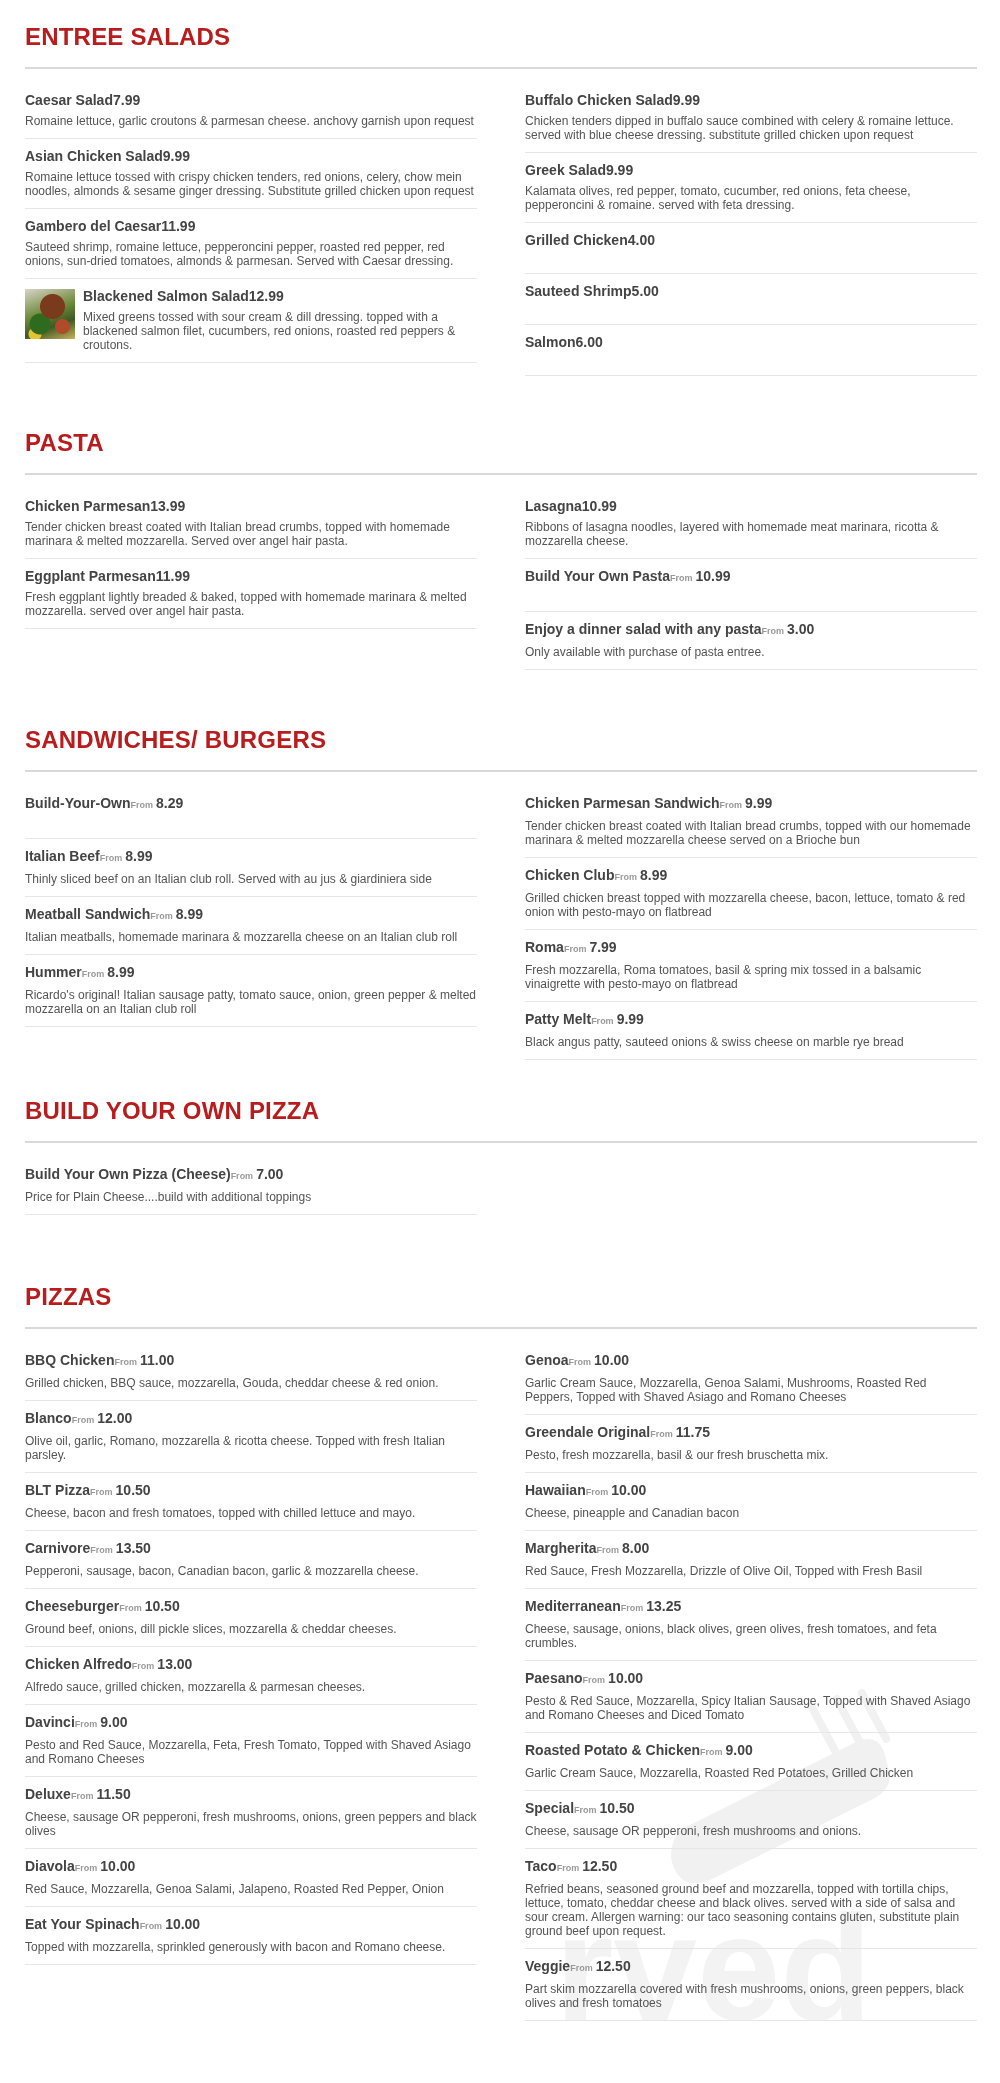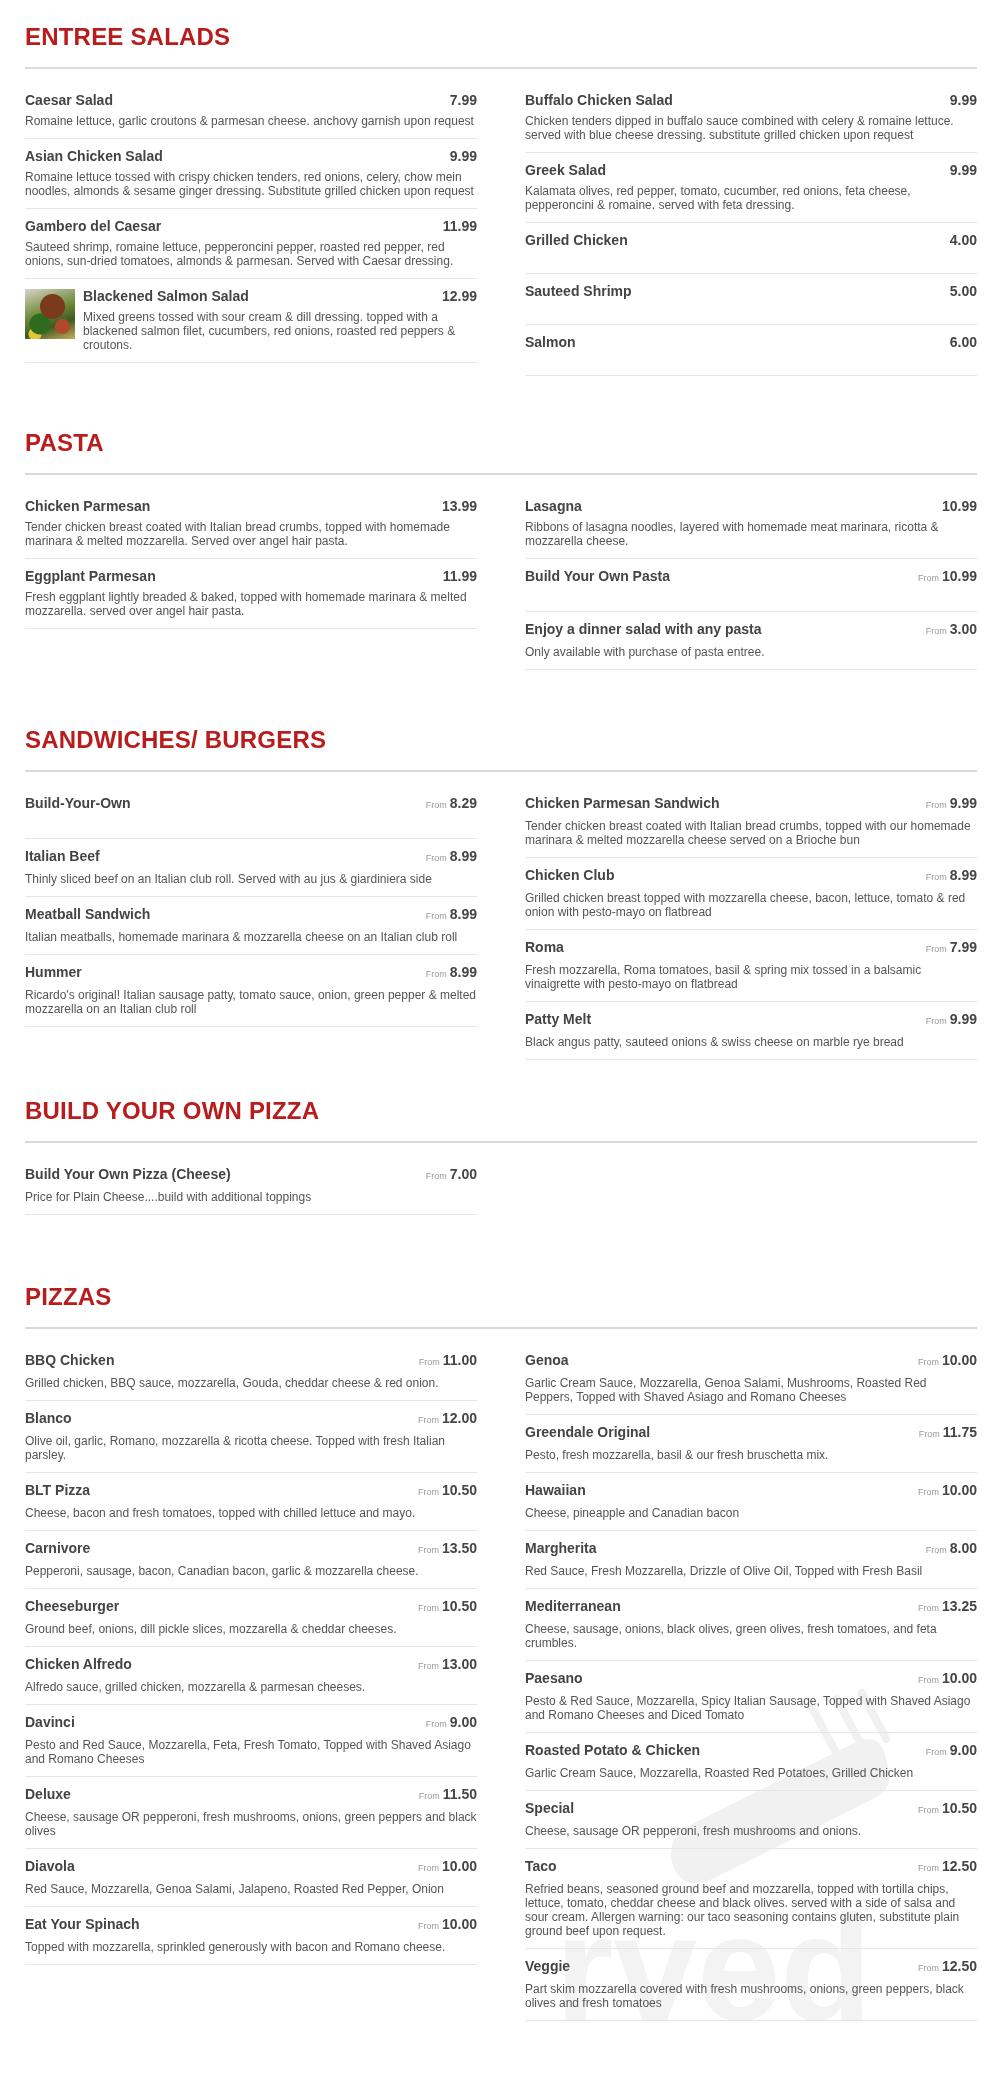--- a/index.html
+++ b/index.html
@@ -24,24 +24,24 @@
   .thumb {
     width: 50px; height: 50px; margin-right: 8px; flex: none; margin-top: 2px;
     background:
       radial-gradient(circle at 55% 35%, #7a3a1c 0 12px, transparent 13px),
       radial-gradient(circle at 30% 70%, #2f6b1f 0 10px, transparent 11px),
       radial-gradient(circle at 75% 75%, #b14a2a 0 7px, transparent 8px),
       radial-gradient(circle at 20% 90%, #e5c433 0 6px, transparent 7px),
       linear-gradient(160deg, #d9d4c8 0%, #6e8a3a 45%, #3d5a22 70%, #c9b15a 100%);
   }
   .body { flex: 1; }
-  .row { display: flex; justify-content: space-between; align-items: baseline; }
+  .row { display: flex; align-items: baseline; }
   .name { font-size: 14px; font-weight: bold; color: #444444; line-height: 18px; }
   .price { font-size: 14px; font-weight: bold; color: #444444; line-height: 18px; white-space: nowrap; }
-  .from { font-size: 9px; font-weight: normal; color: #999999; margin-right: 3px; }
+  .from { font-size: 9px; font-weight: bold; color: #999999; margin-right: 3px; }
   .desc { font-size: 12px; color: #555555; line-height: 14px; margin-top: 5px; }
   .item.short { padding-bottom: 24px; }
 </style>
 </head>
 <body>
 
 <svg class="watermark" viewBox="0 0 420 360">
   <g fill="#f1f1f1">
     <path d="M120 150 L300 60 Q320 55 325 75 L330 95 Q330 110 315 118 L150 200 Q125 210 115 190 Q105 170 120 150 Z"></path>
     <rect x="260" y="20" width="8" height="60" rx="4" transform="rotate(-28 264 50)"></rect>

